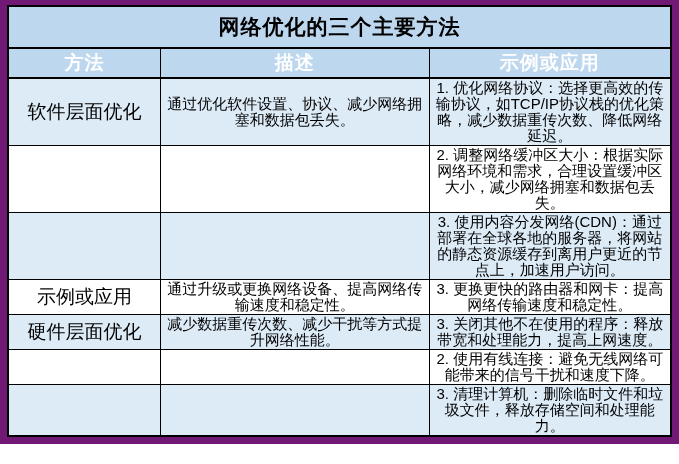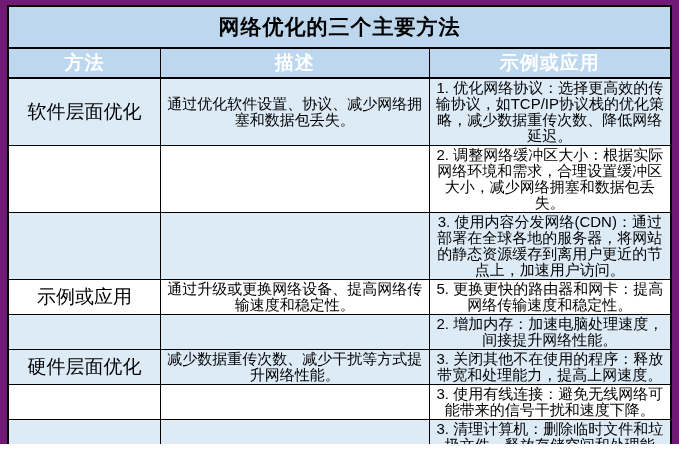--- a/index.html
+++ b/index.html
@@ -94,37 +94,32 @@
       </tr>
       <tr class="data-row band" style="height:62px">
         <td class="method-cell"></td>
         <td class="desc-cell"></td>
         <td class="example-cell">3.  使用内容分发网络(CDN)：通过部署在全球各地的服务器，将网站的静态资源缓存到离用户更近的节点上，加速用户访问。</td>
       </tr>
 
       <tr class="data-row plain" style="height:34px">
         <td class="method-cell">示例或应用</td>
         <td class="desc-cell">通过升级或更换网络设备、提高网络传输速度和稳定性。</td>
-        <td class="example-cell">5.  更换更快的路由器和网卡：提高网络传输速度和稳定性。</td>
-      </tr>
-      <tr class="data-row band" style="height:33px">
-        <td class="method-cell"></td>
-        <td class="desc-cell"></td>
-        <td class="example-cell">2.  增加内存：加速电脑处理速度，间接提升网络性能。</td>
+        <td class="example-cell">3.  更换更快的路由器和网卡：提高网络传输速度和稳定性。</td>
       </tr>
 
       <tr class="data-row band" style="height:32px">
         <td class="method-cell">硬件层面优化</td>
         <td class="desc-cell">减少数据重传次数、减少干扰等方式提升网络性能。</td>
         <td class="example-cell">3.  关闭其他不在使用的程序：释放带宽和处理能力，提高上网速度。</td>
       </tr>
       <tr class="data-row plain" style="height:33px">
         <td class="method-cell"></td>
         <td class="desc-cell"></td>
-        <td class="example-cell">3.  使用有线连接：避免无线网络可能带来的信号干扰和速度下降。</td>
+        <td class="example-cell">2.  使用有线连接：避免无线网络可能带来的信号干扰和速度下降。</td>
       </tr>
       <tr class="data-row band" style="height:31px">
         <td class="method-cell"></td>
         <td class="desc-cell"></td>
         <td class="example-cell">3.  清理计算机：删除临时文件和垃圾文件，释放存储空间和处理能力。</td>
       </tr>
     </tbody>
   </table>
 </div>
 

